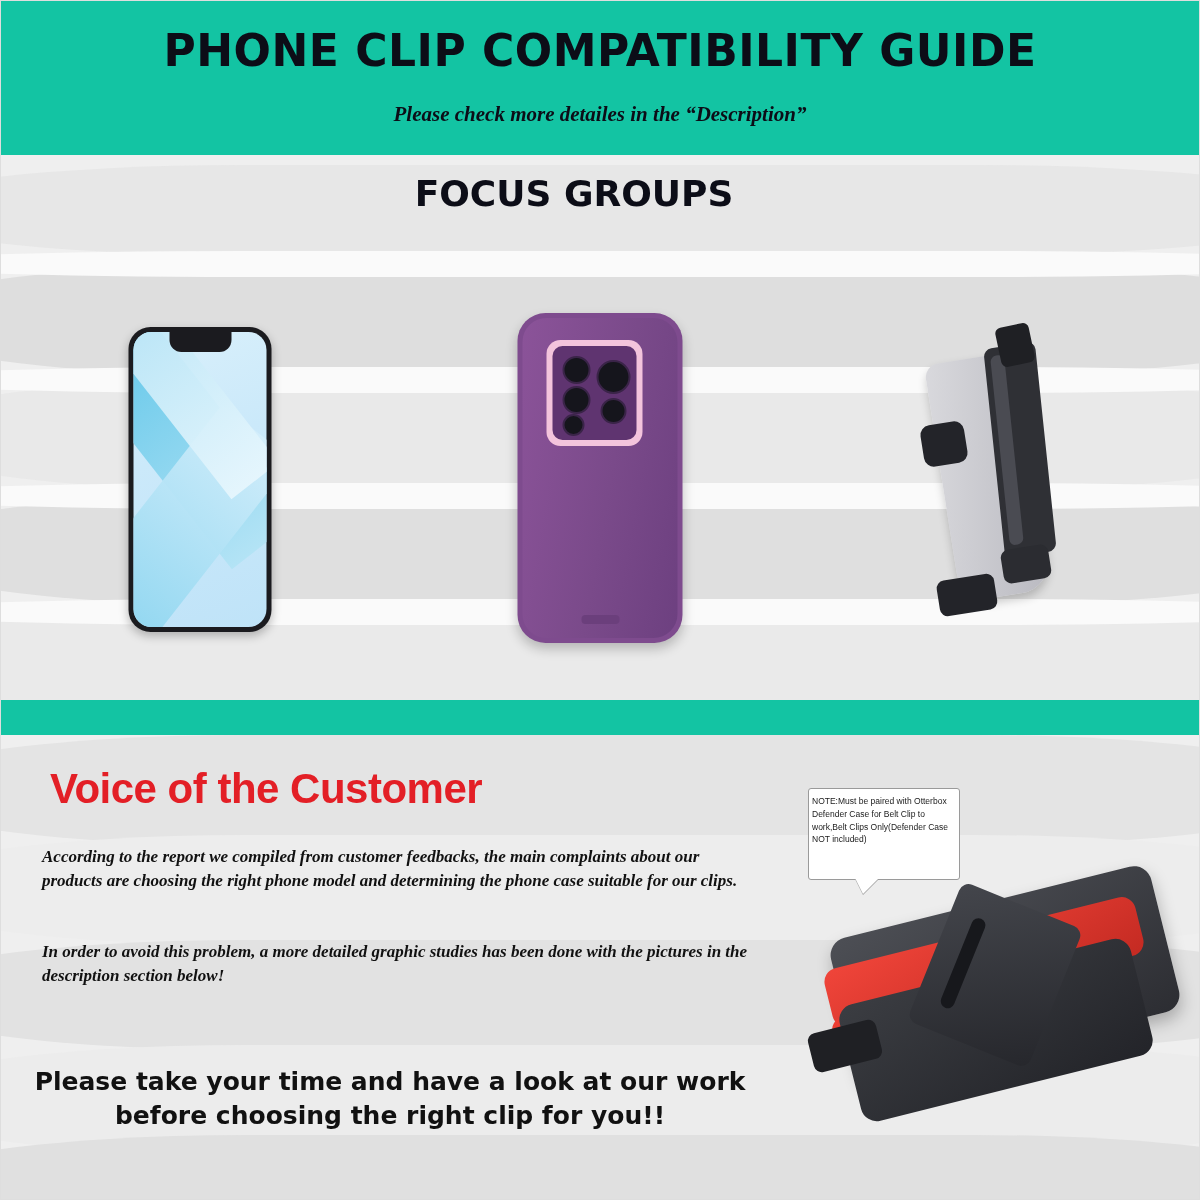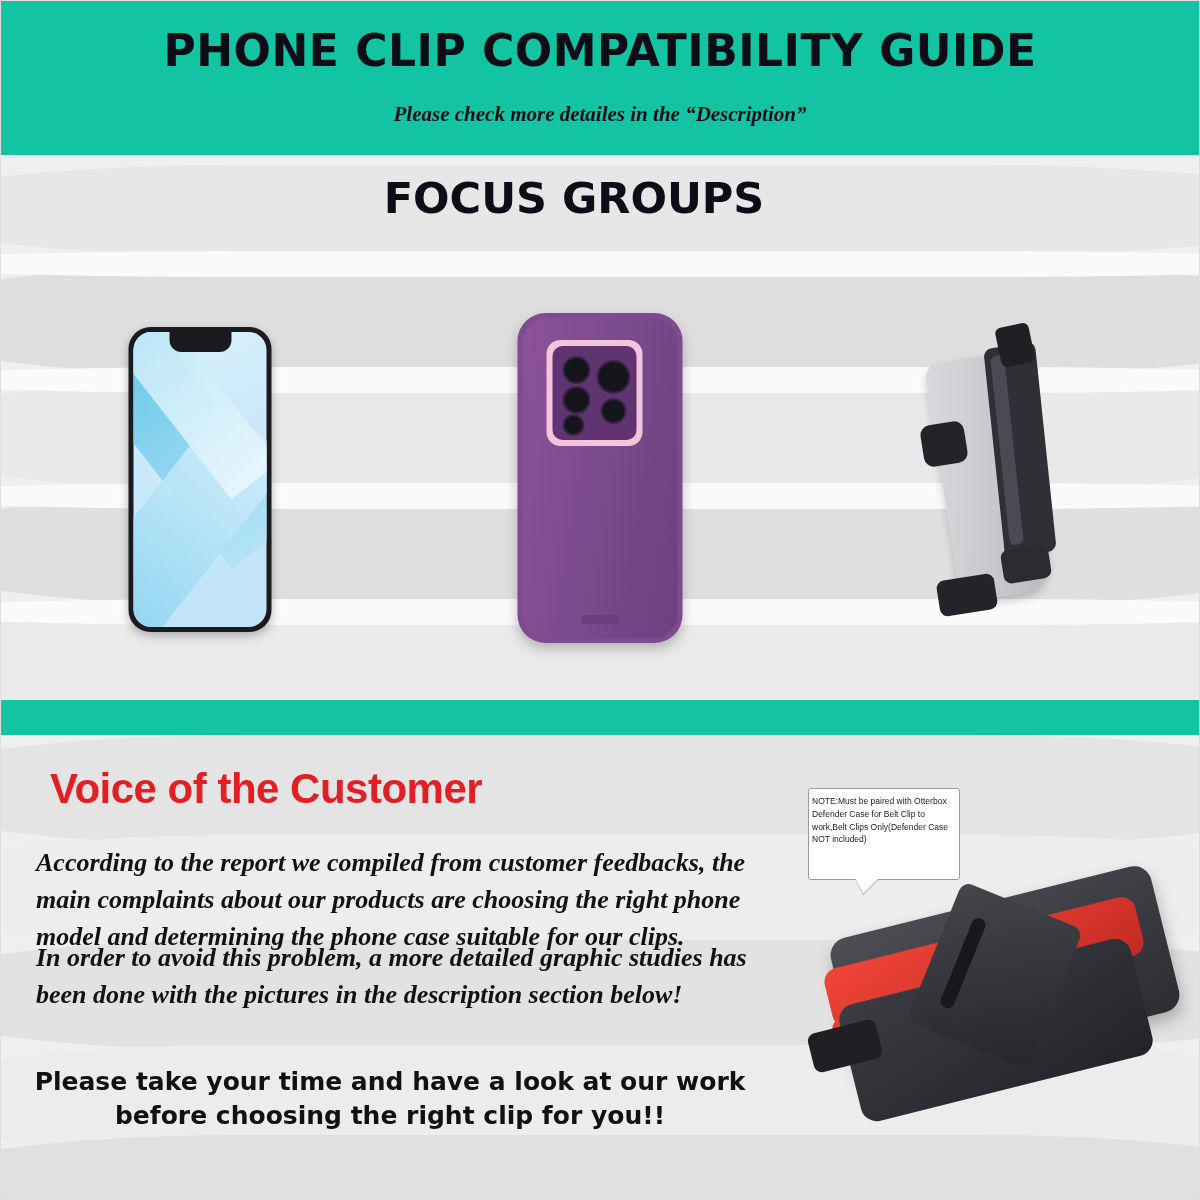--- a/index.html
+++ b/index.html
@@ -78,21 +78,21 @@
     height: 26px;
     border-radius: 50% / 100%;
     background: #fafafa;
   }
 
   .focus-title {
     position: absolute;
     left: 0; top: 18px;
     width: 1148px;
     text-align: center;
-    font-size: 43px;
+    font-size: 36px;
     font-weight: bold;
     color: #0c0d17;
     font-family: "DejaVu Sans", sans-serif;
   }
   .group-labels {
     position: absolute;
     left: 0; top: 88px;
     width: 1200px;
     display: flex;
   }
@@ -311,23 +311,23 @@
     position: absolute;
     left: 50px; top: 30px;
     font-size: 42px;
     font-weight: bold;
     color: #e31f26;
     font-family: Liberation Sans, sans-serif;
     letter-spacing: -0.5px;
   }
   .voice-para {
     position: absolute;
-    left: 36px;
+    left: 42px;
     width: 720px;
-    font-size: 26px;
+    font-size: 17px;
     font-style: italic;
     font-weight: bold;
     color: #111;
     line-height: 1.42;
     font-family: "Liberation Serif", serif;
   }
   .p1 { top: 110px; }
   .p2 { top: 205px; }
   .voice-cta {
     position: absolute;

